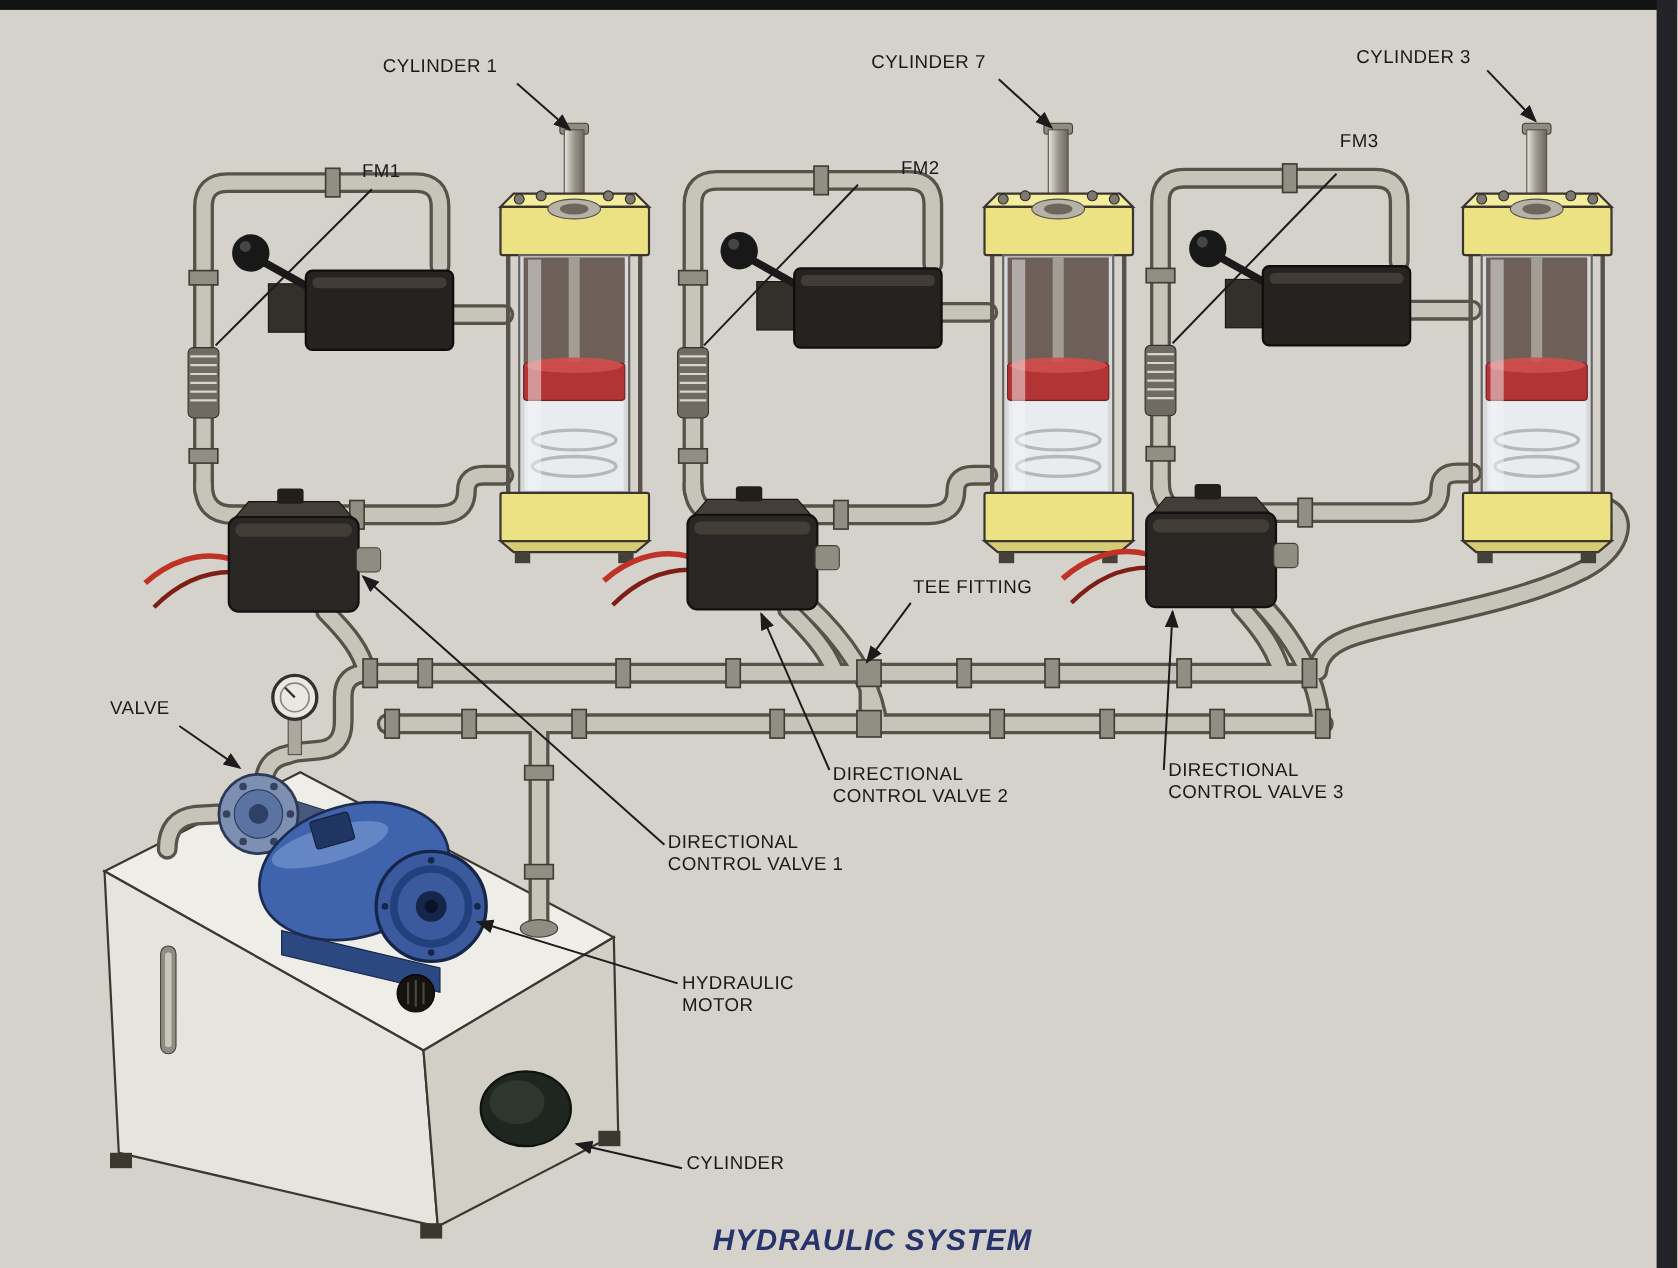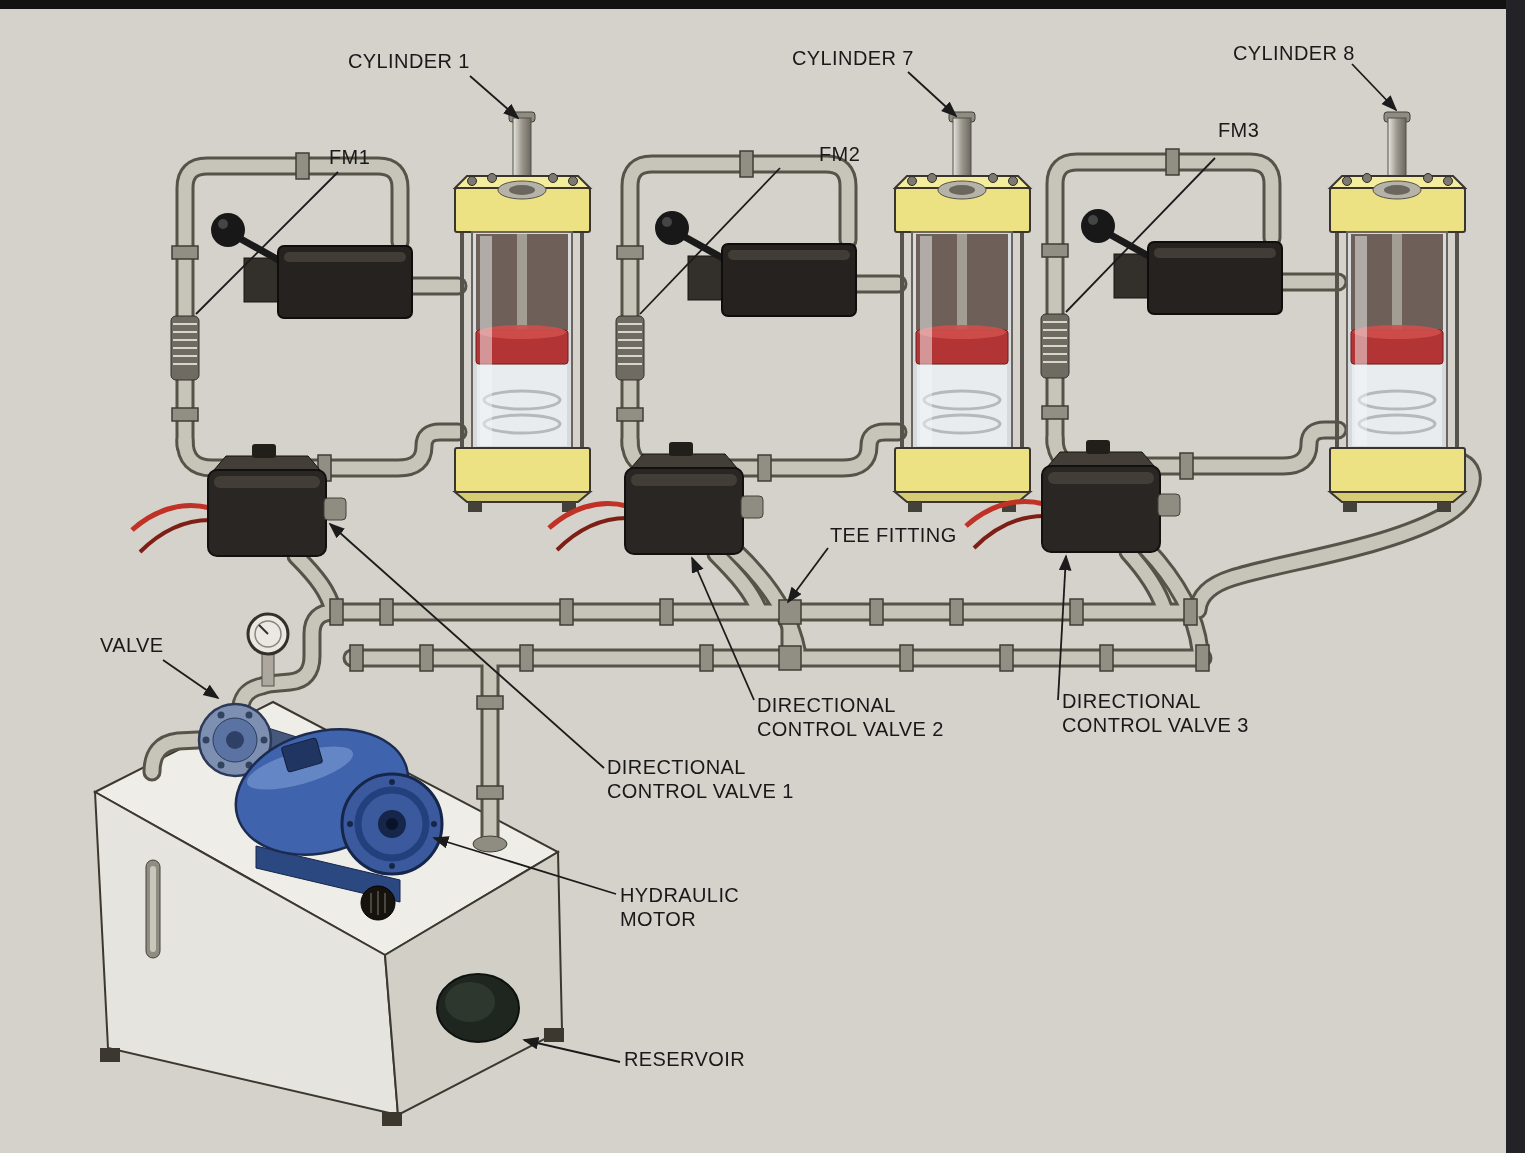--- a/index.html
+++ b/index.html
@@ -1,19 +1,19 @@
 <!DOCTYPE html>
 <html><head>
 <meta charset="utf-8">
 <style>
   html,body{margin:0;padding:0;background:#d5d2cc;}
   .stage{position:relative;width:1525px;height:1153px;background:#d5d2cc;overflow:hidden;
          font-family:"Liberation Sans", sans-serif;}
   .stage svg{position:absolute;left:0;top:0;}
-  .label{position:absolute;color:#191919;font-size:20px;letter-spacing:.4px;
+  .label{position:absolute;color:#191919;font-size:17px;letter-spacing:.4px;
          white-space:pre-line;line-height:1.18;}
   .title{position:absolute;font-size:27px;font-weight:bold;font-style:italic;
          color:#27336b;letter-spacing:.8px;}
   .edge-top{position:absolute;left:0;top:0;width:100%;height:9px;background:#121212;}
   .edge-right{position:absolute;right:0;top:0;width:19px;height:100%;background:#232327;}
   .pipeO{fill:none;stroke:#575349;stroke-width:19;stroke-linecap:round;stroke-linejoin:round;}
   .pipeF{fill:none;stroke:#c7c4b9;stroke-width:13;stroke-linecap:round;stroke-linejoin:round;}
   .coup{fill:#918e83;stroke:#413d36;stroke-width:1.5;}
   .leader{stroke:#1b1b1b;stroke-width:1.8;fill:none;}
 </style>
@@ -353,32 +353,33 @@
     <line class="leader" x1="754" y1="700" x2="692" y2="558" marker-end="url(#arr)"></line>
     <line class="leader" x1="1058" y1="700" x2="1066" y2="556" marker-end="url(#arr)"></line>
     <line class="leader" x1="604" y1="768" x2="330" y2="524" marker-end="url(#arr)"></line>
     <line class="leader" x1="616" y1="894" x2="434" y2="838" marker-end="url(#arr)"></line>
     <line class="leader" x1="620" y1="1062" x2="524" y2="1040" marker-end="url(#arr)"></line>
   </g>
 </svg>
 
 <div class="label" style="left:348px;top:50px">CYLINDER 1</div>
 <div class="label" style="left:792px;top:47px">CYLINDER 7</div>
-<div class="label" style="left:1233px;top:42px">CYLINDER 8</div>
+<div class="label" style="left:1233px;top:42px">CYLINDER 3</div>
 <div class="label" style="left:329px;top:146px">FM1</div>
 <div class="label" style="left:819px;top:143px">FM2</div>
 <div class="label" style="left:1218px;top:119px">FM3</div>
 <div class="label" style="left:830px;top:524px">TEE FITTING</div>
 <div class="label" style="left:100px;top:634px">VALVE</div>
 <div class="label" style="left:757px;top:694px">DIRECTIONAL
 CONTROL VALVE 2</div>
 <div class="label" style="left:1062px;top:690px">DIRECTIONAL
 CONTROL VALVE 3</div>
 <div class="label" style="left:607px;top:756px">DIRECTIONAL
 CONTROL VALVE 1</div>
 <div class="label" style="left:620px;top:884px">HYDRAULIC
 MOTOR</div>
-<div class="label" style="left:624px;top:1048px">RESERVOIR</div>
+<div class="label" style="left:624px;top:1048px">CYLINDER</div>
+<div class="title" style="left:648px;top:1112px">HYDRAULIC SYSTEM</div>
 
 <div class="edge-top"></div>
 <div class="edge-right"></div>
 
 </div>
 
 </body></html>

